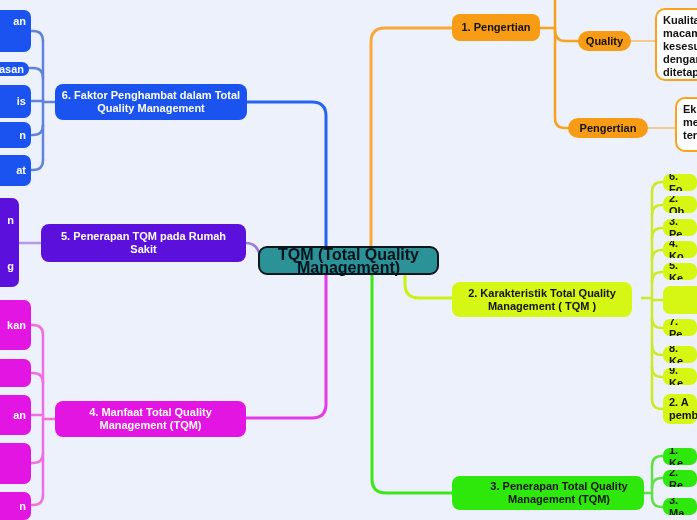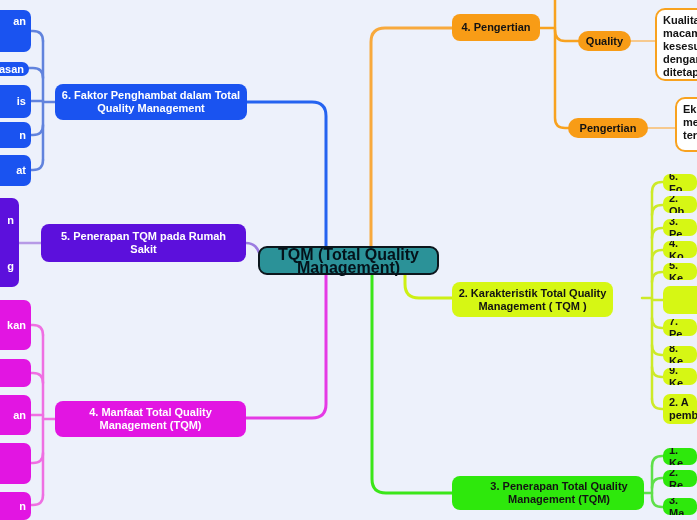--- a/index.html
+++ b/index.html
@@ -109,33 +109,33 @@
       <path d="M43,495 Q43,505 33,505 H31"></path>
     </g>
 
     <g stroke="#b79ae6" stroke-width="2.5">
       <path d="M41,243 H19"></path>
     </g>
   </svg>
 
   <div class="node center-node" style="left:258px;top:246px;width:181px;height:29px;">TQM (Total Quality Management)</div>
 
-  <div class="node orange" style="left:452px;top:14px;width:88px;height:27px;">4. Pengertian</div>
+  <div class="node orange" style="left:452px;top:14px;width:88px;height:27px;">1. Pengertian</div>
   <div class="node orange pill" style="left:578px;top:31px;width:53px;height:20px;">Quality</div>
   <div class="node orange pill" style="left:568px;top:118px;width:80px;height:20px;">Pengertian</div>
   <div class="note" style="left:655px;top:8px;width:80px;height:73px;">Kualita
 macam
 kesesu
 dengan
 ditetap</div>
   <div class="note" style="left:675px;top:97px;width:60px;height:55px;">Ekse
 men
 terh</div>
 
-  <div class="node yellow" style="left:452px;top:282px;width:161px;height:35px;">2. Karakteristik Total Quality Management ( TQM )</div>
+  <div class="node yellow" style="left:452px;top:282px;width:180px;height:35px;">2. Karakteristik Total Quality Management ( TQM )</div>
   <div class="node yellow leaf-right" style="left:663px;top:174px;width:34px;height:17px;">6. Fo</div>
   <div class="node yellow leaf-right" style="left:663px;top:196px;width:34px;height:17px;">2. Ob</div>
   <div class="node yellow leaf-right" style="left:663px;top:219px;width:34px;height:17px;">3. Pe</div>
   <div class="node yellow leaf-right" style="left:663px;top:241px;width:34px;height:17px;">4. Ko</div>
   <div class="node yellow leaf-right" style="left:663px;top:263px;width:34px;height:17px;">5. Ke</div>
   <div class="node yellow leaf-right" style="left:663px;top:286px;width:34px;height:28px;padding-left:45px;">6. Pe
 berke</div>
   <div class="node yellow leaf-right" style="left:663px;top:319px;width:34px;height:17px;">7. Pe</div>
   <div class="node yellow leaf-right" style="left:663px;top:346px;width:34px;height:17px;">8. Ke</div>
   <div class="node yellow leaf-right" style="left:663px;top:368px;width:34px;height:17px;">9. Ke</div>

